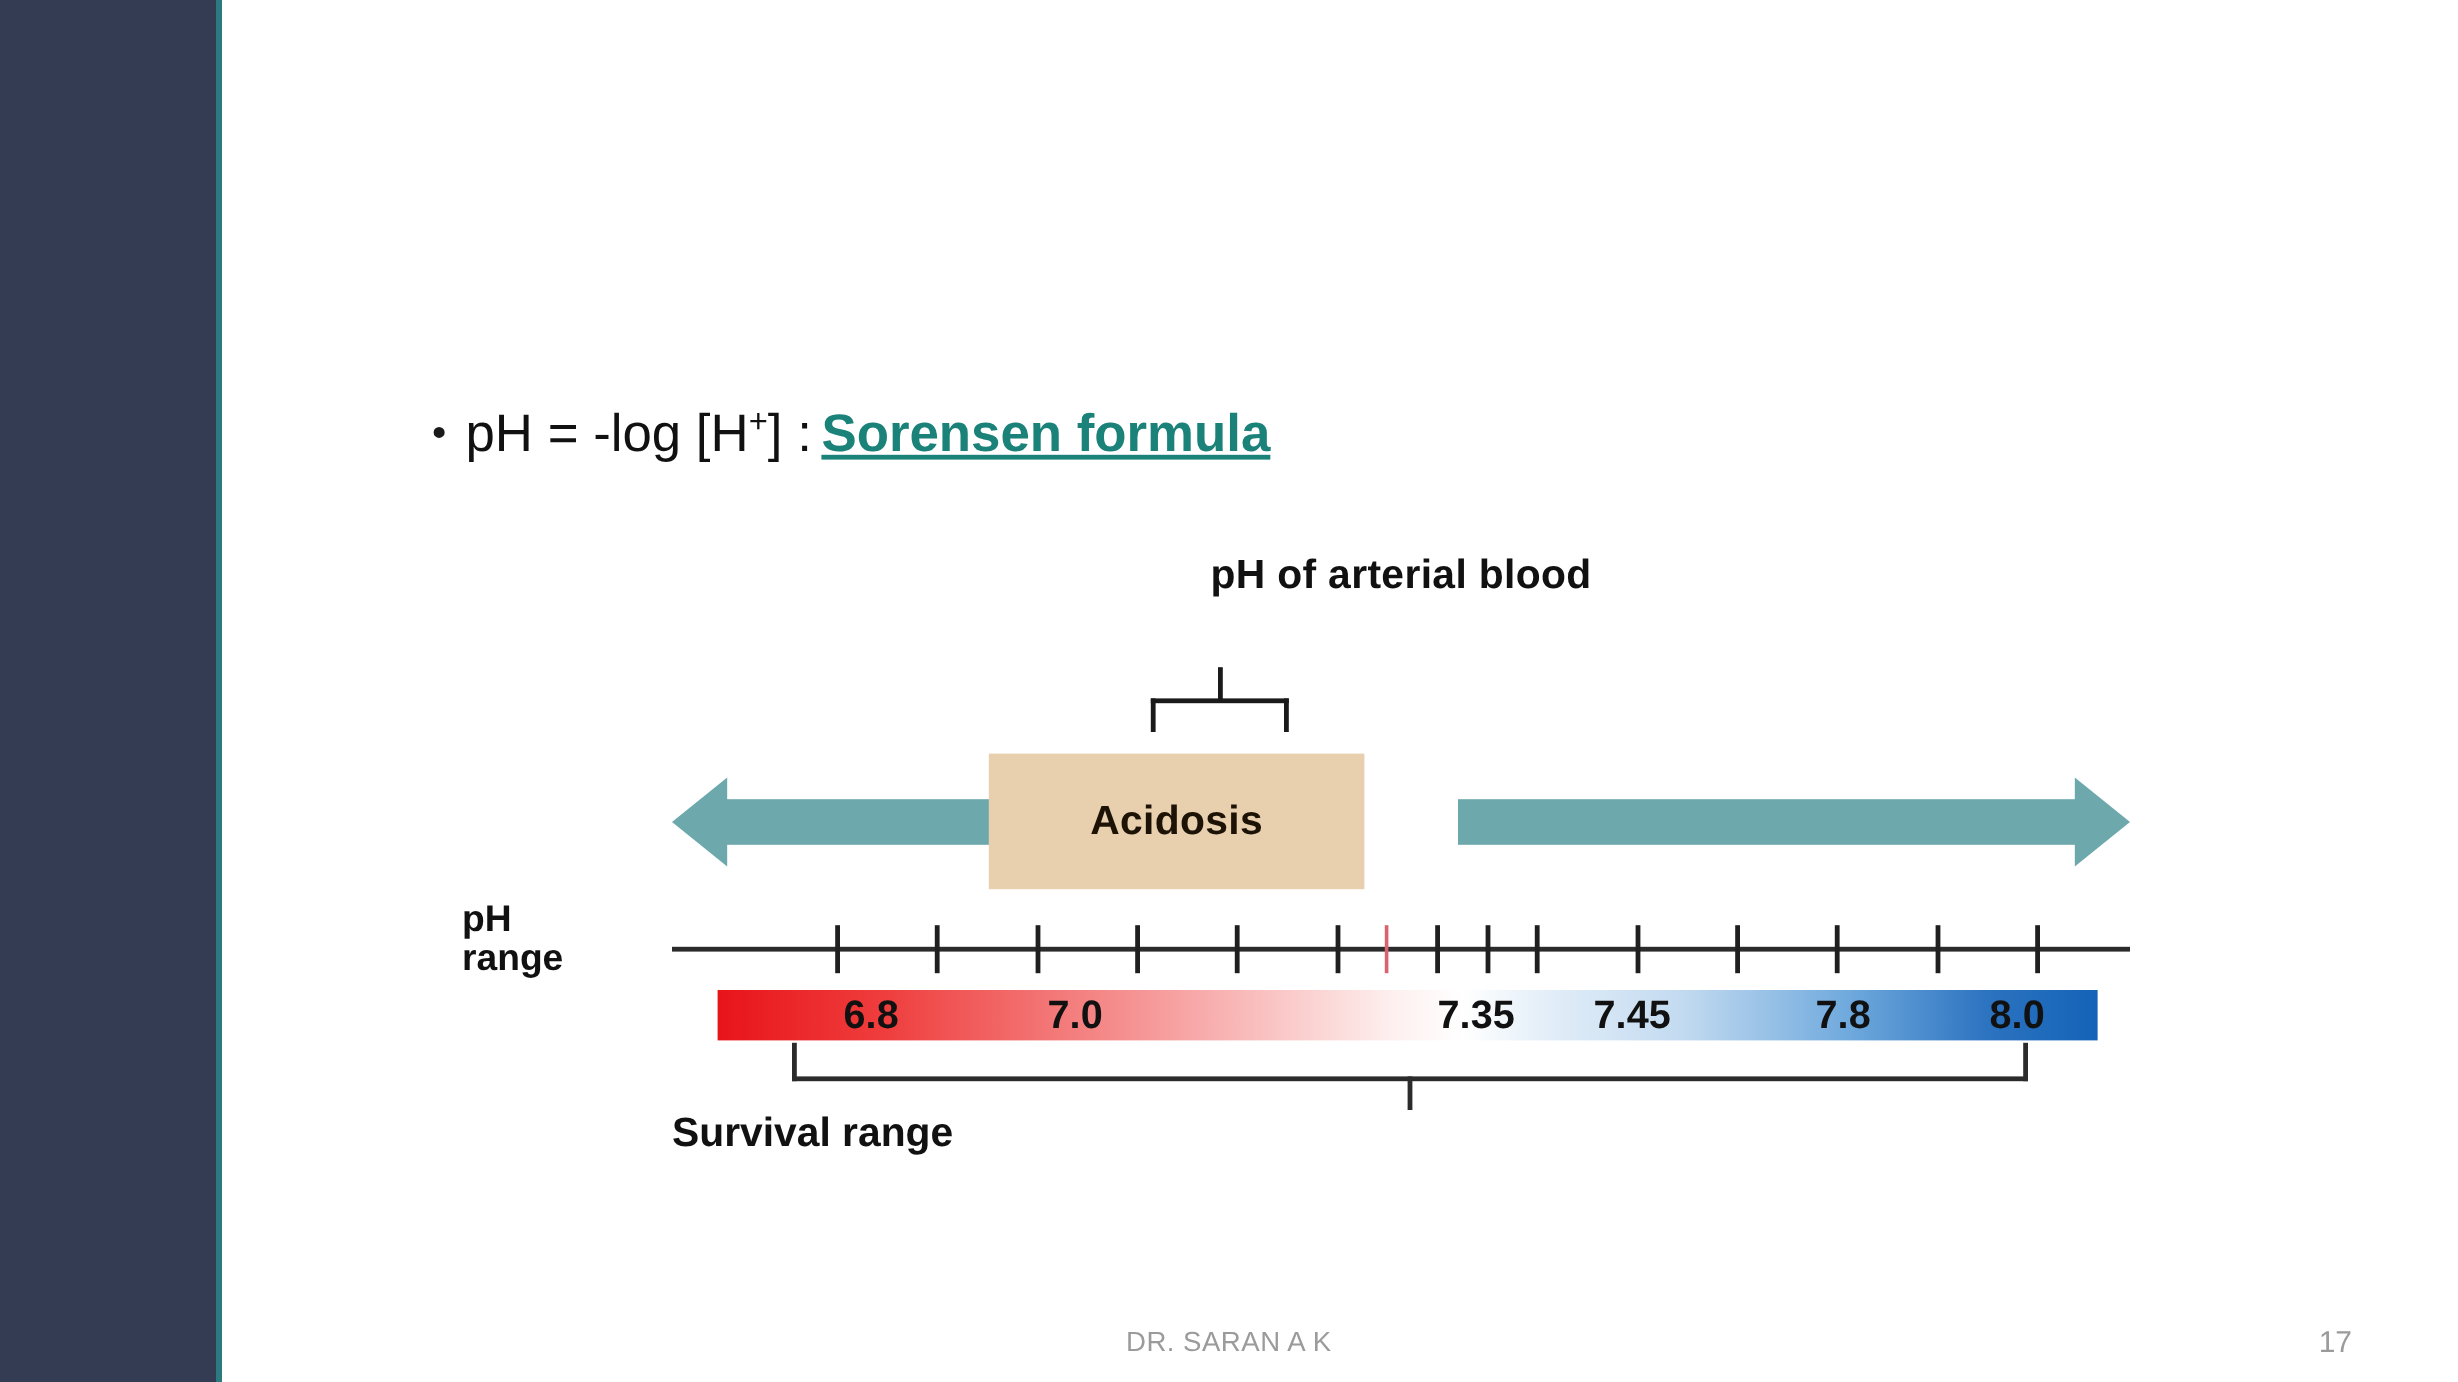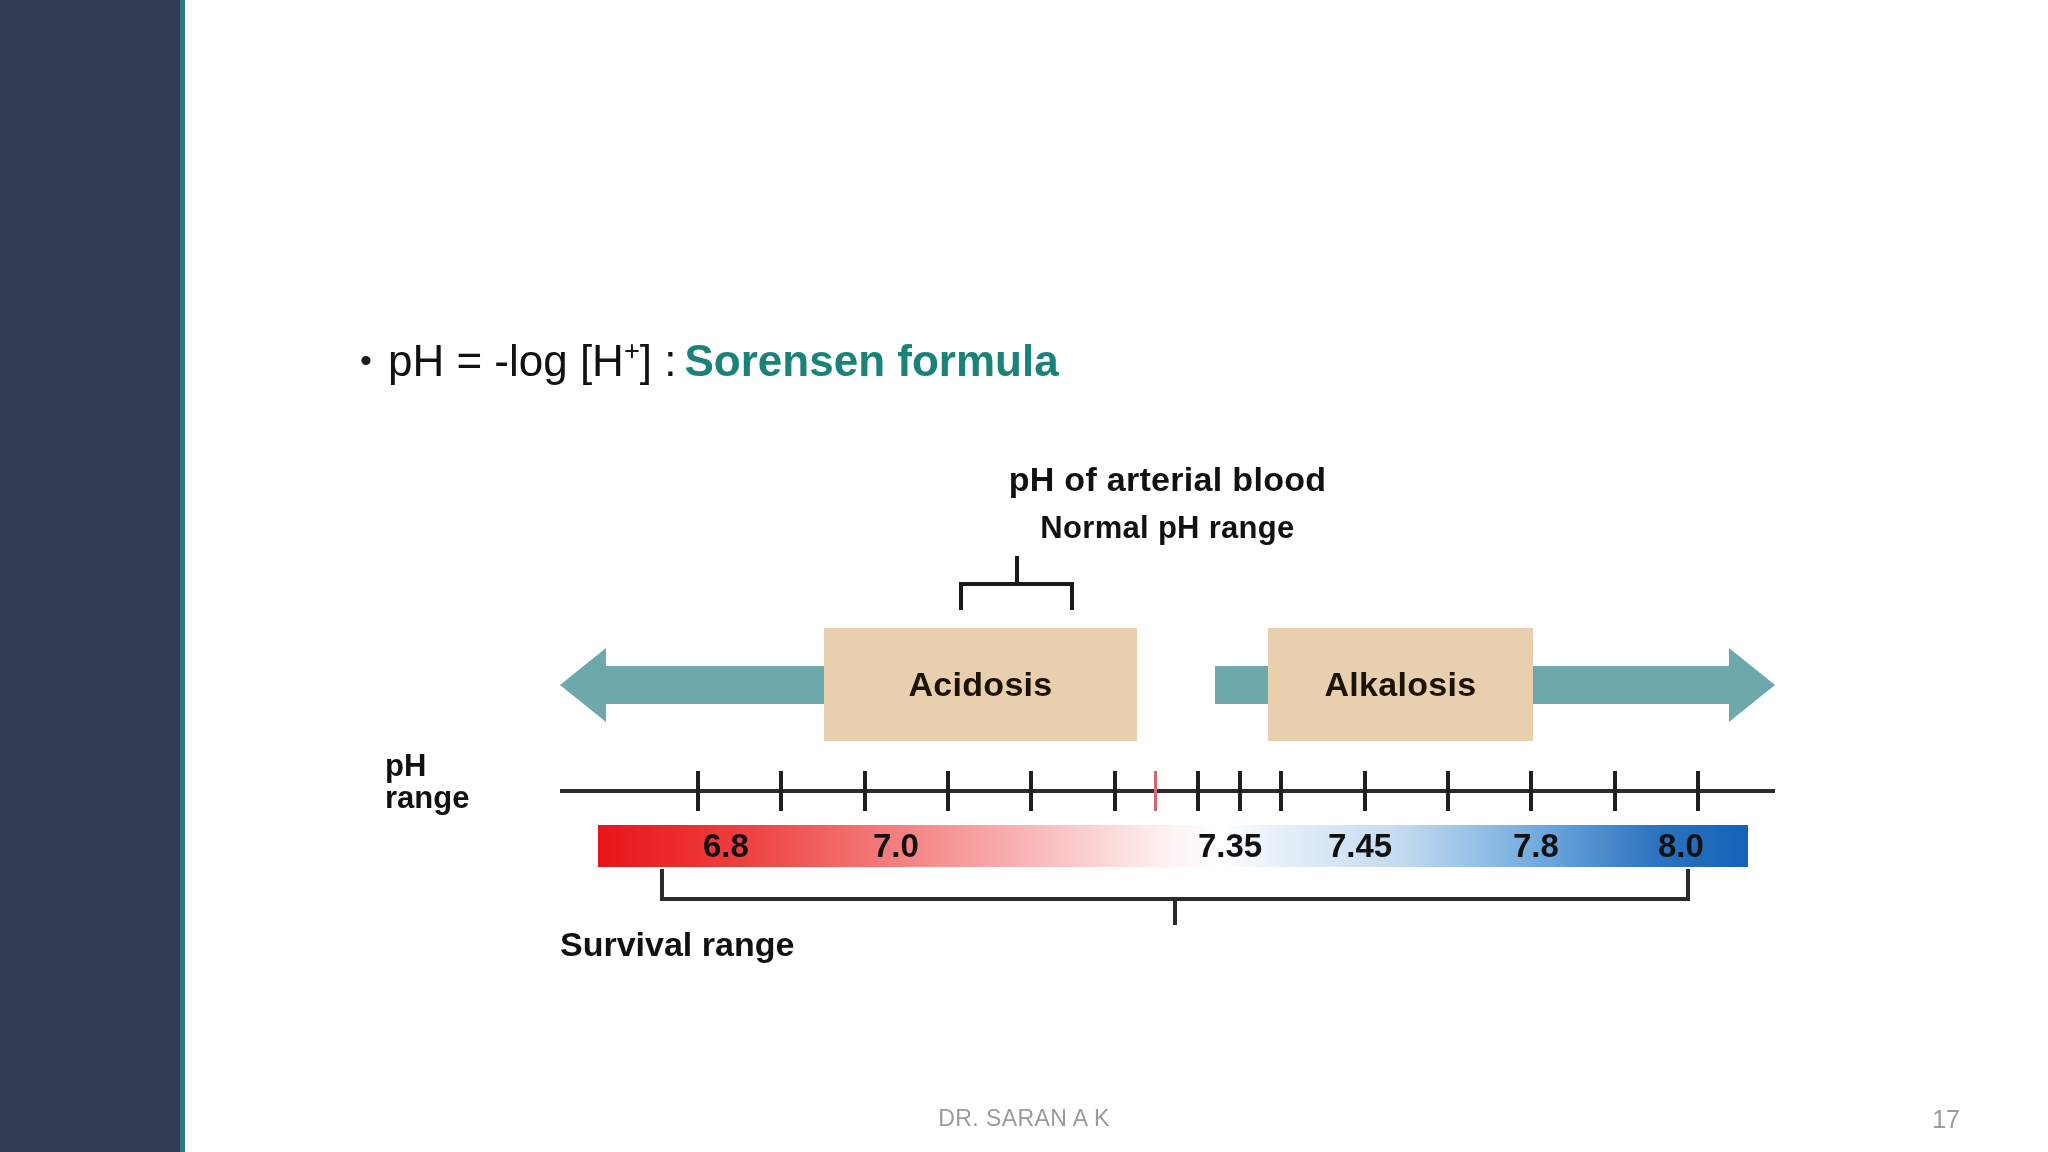--- a/index.html
+++ b/index.html
@@ -75,20 +75,21 @@
   }
   #bullet-main sup {
     font-size: 0.62em;
     vertical-align: super;
   }
   #bullet-emph {
     font-size: 44px;
     font-weight: bold;
     color: #1a8278;
     margin-left: 8px;
+    text-decoration: underline;
   }
 
   
   #ph-figure {
     position: absolute;
     left: 560px;
     top: 460px;
     width: 1215px;
     height: 520px;
   }
@@ -337,36 +338,34 @@
 
   <div id="bullet-row">
     <span id="bullet-dot">•</span>
     <span id="bullet-main"><span>pH = -log [H</span><sup>+</sup><span>] : </span></span>
     <span id="bullet-emph">Sorensen formula</span>
   </div>
 
   <div id="ph-figure">
 
     <div class="fig-title" id="fig-title-main">pH of arterial blood</div>
-    <div class="fig-title" id="fig-title-sub">Normal pH range</div>
 
     <div id="normal-bracket">
       <div class="stem"></div>
       <div class="top-bar"></div>
       <div class="leg-l"></div>
       <div class="leg-r"></div>
     </div>
 
     <div id="arrow-row">
       <div class="arrow-head" id="head-left"></div>
       <div class="arrow-shaft" id="shaft-left"></div>
       <div class="arrow-shaft" id="shaft-right"></div>
       <div class="arrow-head" id="head-right"></div>
       <div class="label-box" id="box-acidosis">Acidosis</div>
-      <div class="label-box" id="box-alkalosis">Alkalosis</div>
     </div>
 
     <div id="scale-label">
       <div>pH</div>
       <div>range</div>
     </div>
 
     <div id="axis">
         <div class="tick" style="left: 136px;"></div>
         <div class="tick" style="left: 219.333px;"></div>

